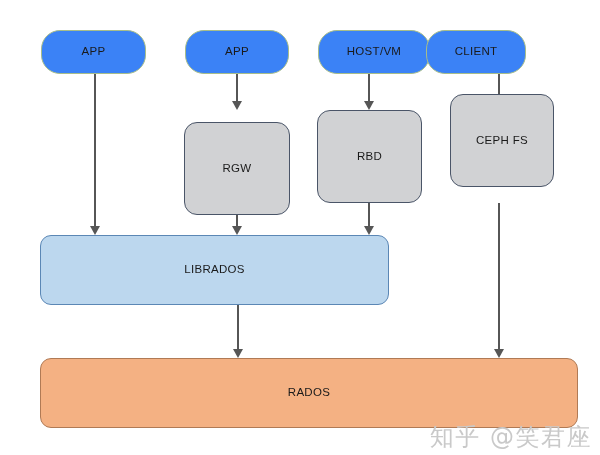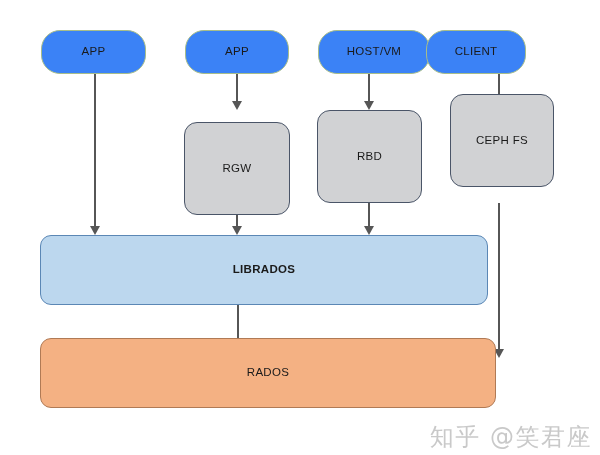--- a/index.html
+++ b/index.html
@@ -170,23 +170,23 @@
   </div>
 
   <div class="node service-node" style="left:317px; top:110px; width:105px; height:93px;text-align:right;">
     <span class="label">RBD</span>
   </div>
 
   <div class="node service-node" style="left:450px; top:94px; width:104px; height:93px;justify-content:center;">
     <span class="label">CEPH FS</span>
   </div>
 
-  <div class="node librados-bar" style="left:40px; top:235px; width:448px; height:70px;font-weight:bold;">
+  <div class="node librados-bar" style="left:40px; top:235px; width:349px; height:70px;">
     <span class="label">LIBRADOS</span>
   </div>
 
-  <div class="node rados-bar" style="left:40px; top:338px; width:456px; height:70px;">
+  <div class="node rados-bar" style="left:40px; top:358px; width:538px; height:70px;">
     <span class="label">RADOS</span>
   </div>
 
   <div class="watermark">知乎 @笑君座</div>
 
 </div>
 
 </body></html>

